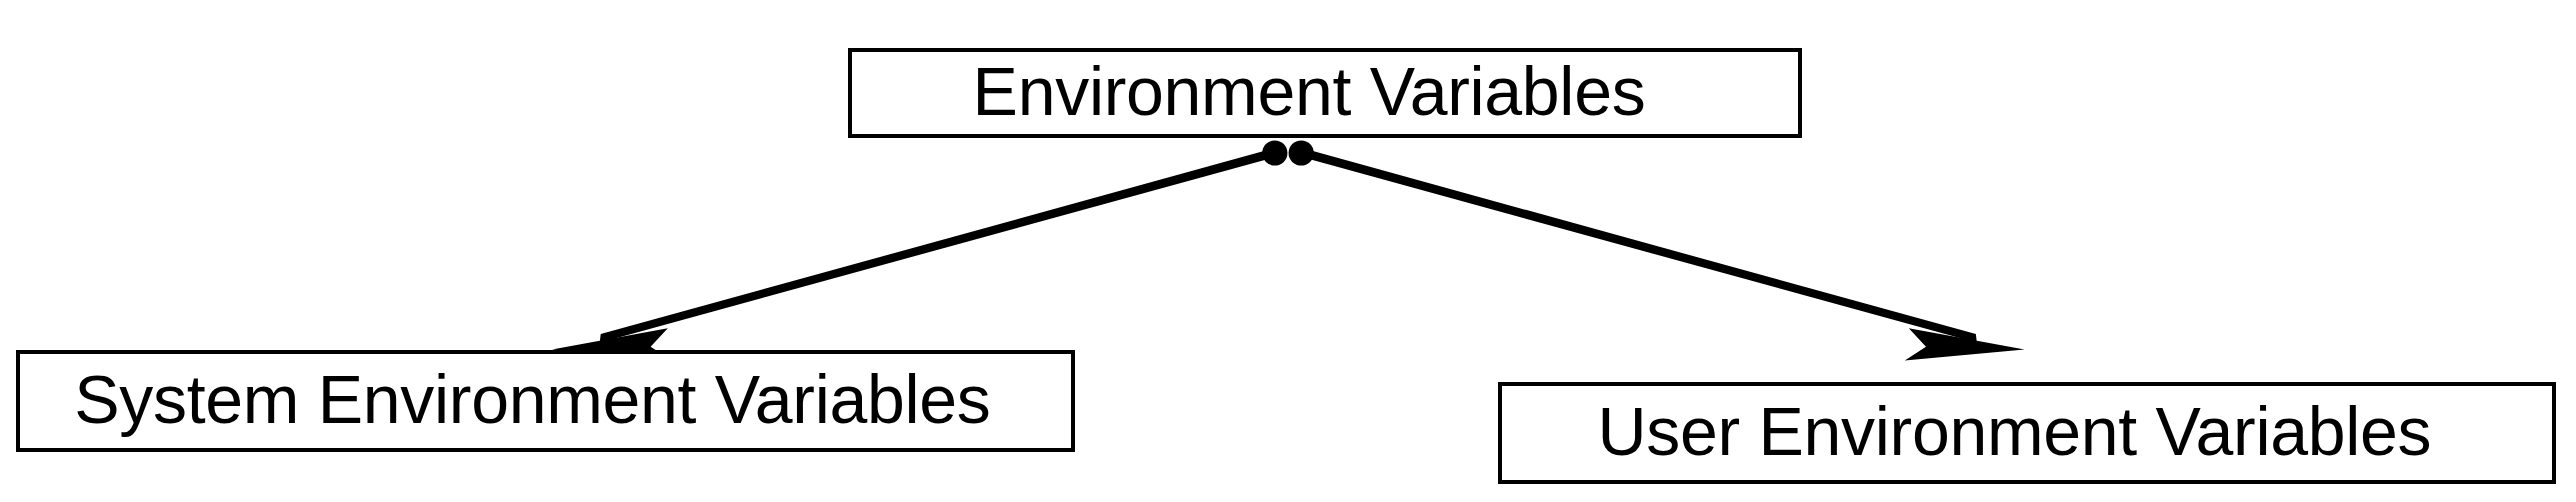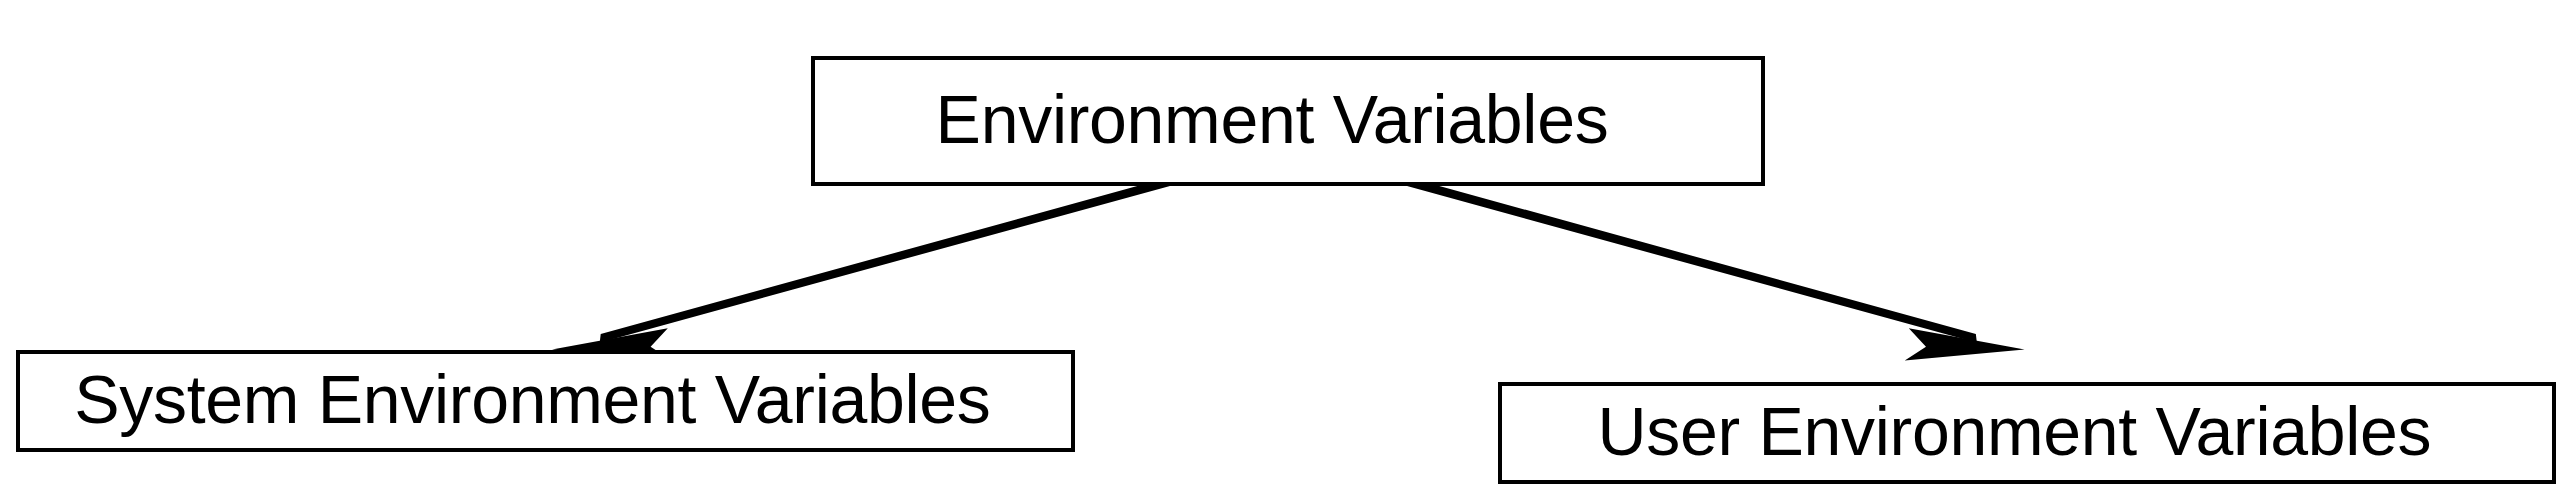--- a/index.html
+++ b/index.html
@@ -39,25 +39,24 @@
     font-size: 68px;
     line-height: 1.0;
     color: #000000;
     white-space: nowrap;
     font-weight: 400;
     letter-spacing: -0.3px;
     transform: translateY(-2.3px);
   }
   
   #node-root {
-    left: 811px;
+    left: 848px;
     top: 48px;
     width: 954px;
-    height: 130px;
-    margin-top: 8px;
+    height: 90px;
   }
   #node-root .node-label { transform: translate(-16px, -2.3px); }
   #node-system {
     left: 15.5px;
     top: 350px;
     width: 1059px;
     height: 102px;
   }
   #node-system .node-label { transform: translate(-12.6px, -2.3px); }
   #node-user {

